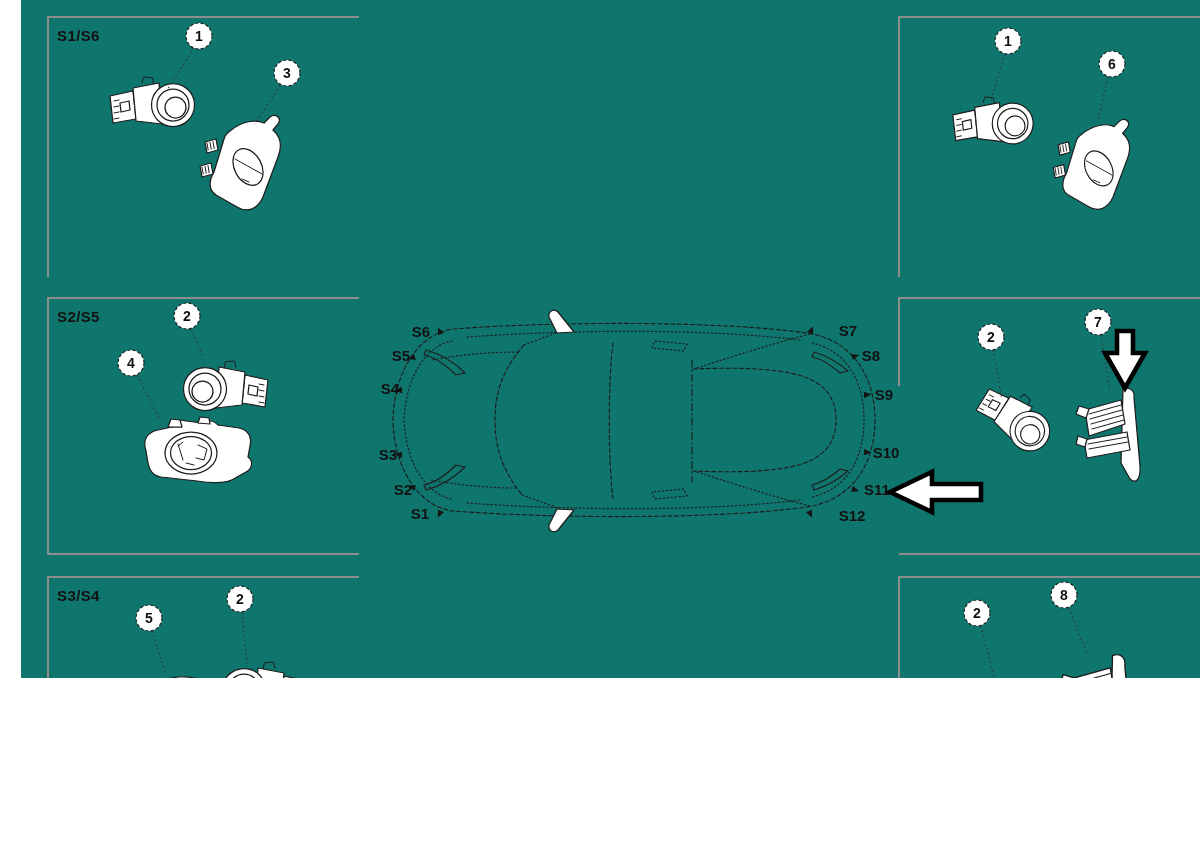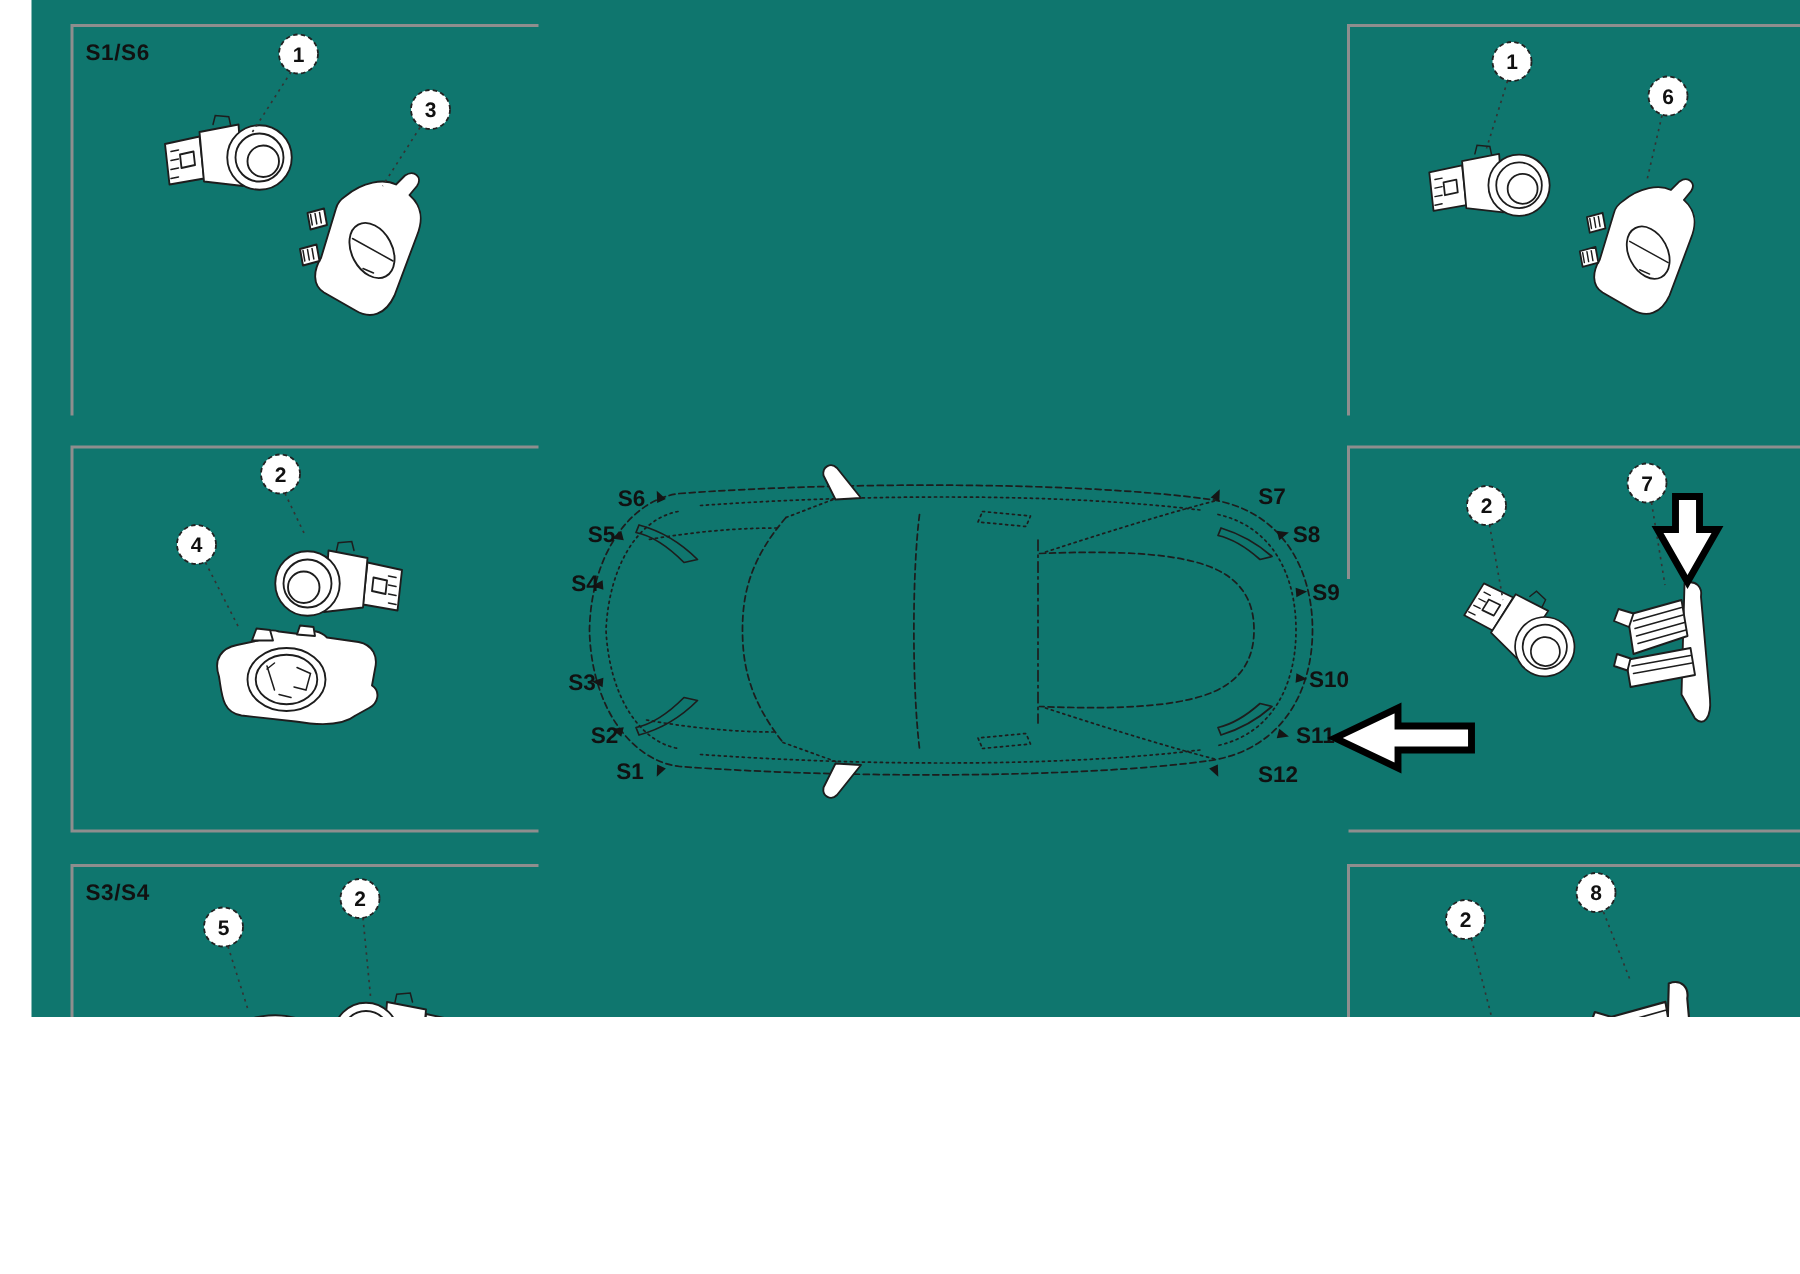--- a/index.html
+++ b/index.html
@@ -24,20 +24,23 @@
   .pborder{stroke:#8e8e8e;stroke-width:2;fill:none;}
 </style>
 </head>
 <body>
 
 <div class="stage">
 
   <div class="panel" style="left:27px;top:17px;width:311px;height:251px">
     <span class="panel-label">S1/S6</span>
   </div>
+  <div class="panel" style="left:27px;top:298px;width:311px;height:256px">
+    <span class="panel-label">S2/S5</span>
+  </div>
   <div class="panel" style="left:27px;top:577px;width:311px;height:259px">
     <span class="panel-label">S3/S4</span>
   </div>
 
   <svg class="art" width="1200" height="849" viewBox="0 0 1200 849">
 
     <defs>
       <g id="pdc-sensor">
         <path class="part" d="M3,21 L26,16 L29,44 L6,48 Z"></path>
         <path class="partline" d="M7,26 l5,-1 M7,32 l5,-1 M7,38 l5,-1 M7,44 l5,-1"></path>

